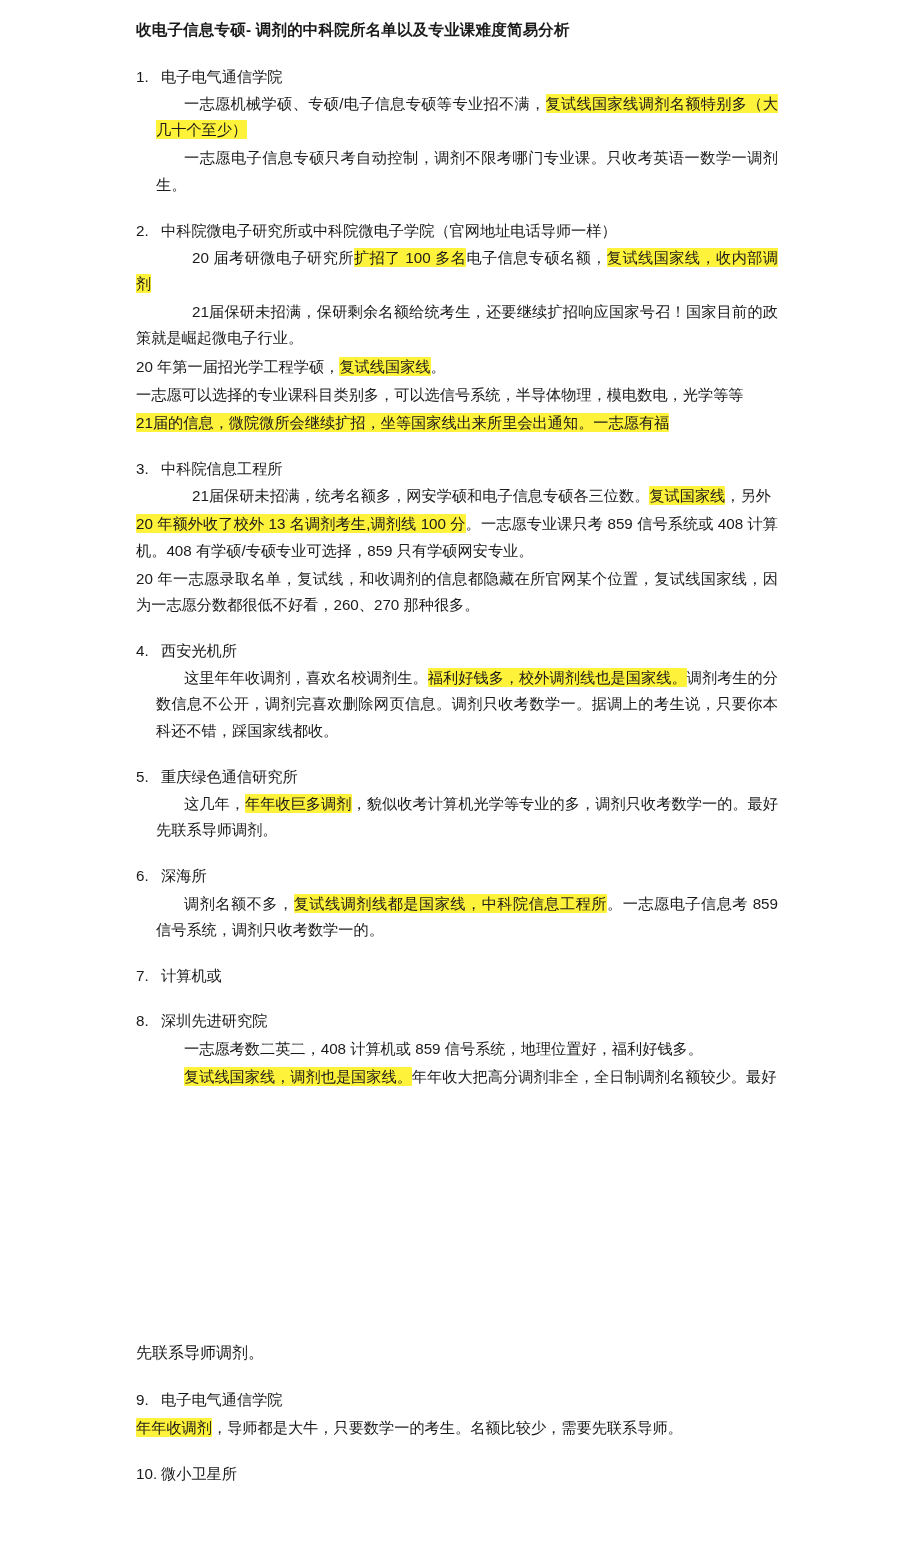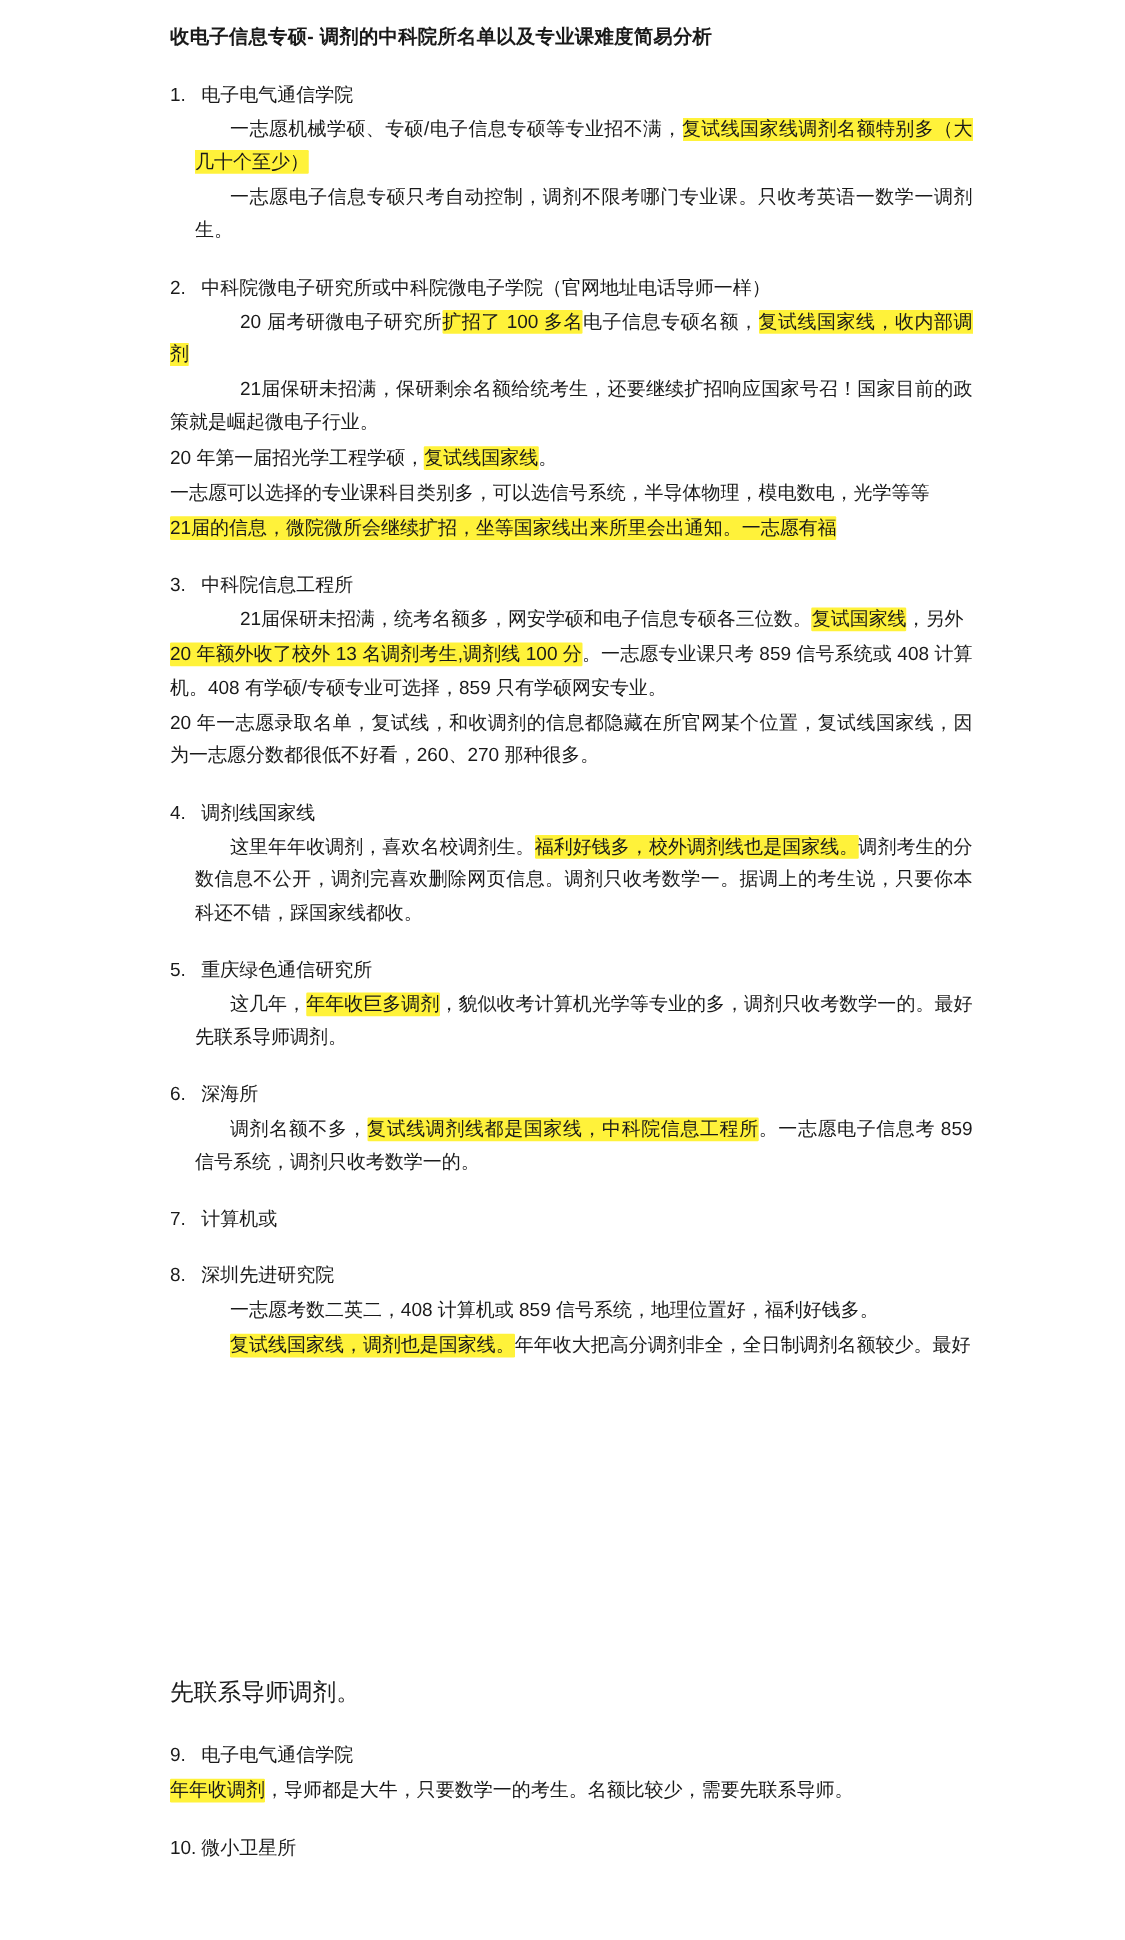--- a/index.html
+++ b/index.html
@@ -65,21 +65,21 @@
   mark {
     background: #fff23a;
     color: #1a1a1a;
     padding: 1px 0;
     border-radius: 1px;
   }
   .spacer-gap {
     height: 228px;
   }
   .tail-para {
-    font-size: 19px;
+    font-size: 16px;
     line-height: 1.72;
     margin-bottom: 22px;
   }
 </style>
 </head>
 <body>
 
 <div class="page">
 
   <div class="doc-title">收电子信息专硕- 调剂的中科院所名单以及专业课难度简易分析</div>
@@ -109,21 +109,21 @@
           <span class="sec-num">3.</span>
           <span class="sec-title">中科院信息工程所</span>
         </div>
         <div class="para indent2"><span>21届保研未招满，统考名额多，网安学硕和电子信息专硕各三位数。</span><mark>复试国家线</mark><span>，另外</span></div>
         <div class="para noindent"><mark>20 年额外收了校外 13 名调剂考生,调剂线 100 分</mark><span>。一志愿专业课只考 859 信号系统或 408 计算机。408 有学硕/专硕专业可选择，859 只有学硕网安专业。</span></div>
         <div class="para noindent"><span>20 年一志愿录取名单，复试线，和收调剂的信息都隐藏在所官网某个位置，复试线国家线，因为一志愿分数都很低不好看，260、270 那种很多。</span></div>
       </div>
       <div class="section">
         <div class="sec-head">
           <span class="sec-num">4.</span>
-          <span class="sec-title">调剂线国家线</span>
+          <span class="sec-title">西安光机所</span>
         </div>
         <div class="para indent"><span>这里年年收调剂，喜欢名校调剂生。</span><mark>福利好钱多，校外调剂线也是国家线。</mark><span>调剂考生的分数信息不公开，调剂完喜欢删除网页信息。调剂只收考数学一。据调上的考生说，只要你本科还不错，踩国家线都收。</span></div>
       </div>
       <div class="section">
         <div class="sec-head">
           <span class="sec-num">5.</span>
           <span class="sec-title">重庆绿色通信研究所</span>
         </div>
         <div class="para indent"><span>这几年，</span><mark>年年收巨多调剂</mark><span>，貌似收考计算机光学等专业的多，调剂只收考数学一的。最好先联系导师调剂。</span></div>
       </div>

